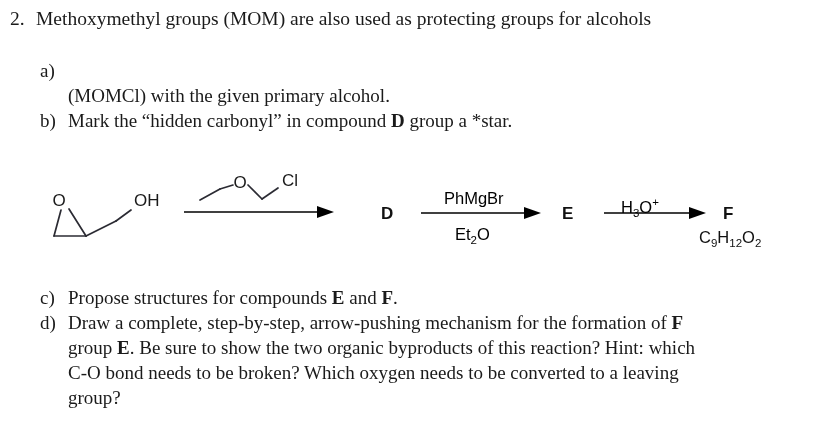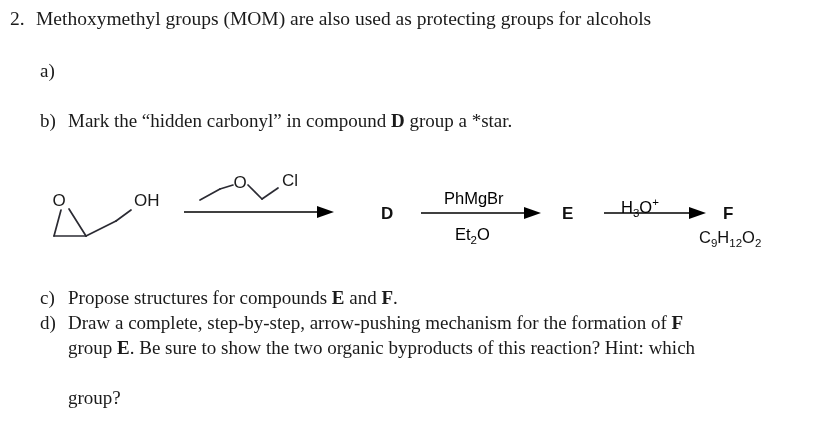--- a/index.html
+++ b/index.html
@@ -115,20 +115,21 @@
 
   <div class="q-row" id="stem">
     <span class="q-marker">2.</span>
     <span class="q-text">Methoxymethyl groups (MOM) are also used as protecting groups for alcohols</span>
   </div>
 
   <div class="q-row sub" id="part-a">
     <span class="q-marker">a)</span>
     <span class="q-text">
       <br>
+      <span>(MOMCl) with the given primary alcohol.</span>
     </span>
   </div>
 
   <div class="q-row sub" id="part-b">
     <span class="q-marker">b)</span>
     <span class="q-text"><span>Mark the “hidden carbonyl” in compound </span><b>D</b><span> group a *star.</span></span>
   </div>
 
   <div id="scheme">
 
@@ -190,16 +191,16 @@
 
   </div>
 
   <div class="q-row sub" id="part-c">
     <span class="q-marker">c)</span>
     <span class="q-text"><span>Propose structures for compounds </span><b>E</b><span> and </span><b>F</b><span>.</span></span>
   </div>
 
   <div class="q-row sub" id="part-d">
     <span class="q-marker">d)</span>
-    <span class="q-text"><span>Draw a complete, step-by-step, arrow-pushing mechanism for the formation of </span><b>F</b><br><span>group </span><b>E</b><span>. Be sure to show the two organic byproducts of this reaction? Hint: which</span><br><br><span>group?</span></span>
+    <span class="q-text"><span>Draw a complete, step-by-step, arrow-pushing mechanism for the formation of </span><b>F</b><br><span>group </span><b>E</b><span>. Be sure to show the two organic byproducts of this reaction? Hint: which</span><br><span>C-O bond needs to be broken? Which oxygen needs to be converted to a leaving</span><br><span>group?</span></span>
   </div>
 
 </div>
 
 </body></html>

